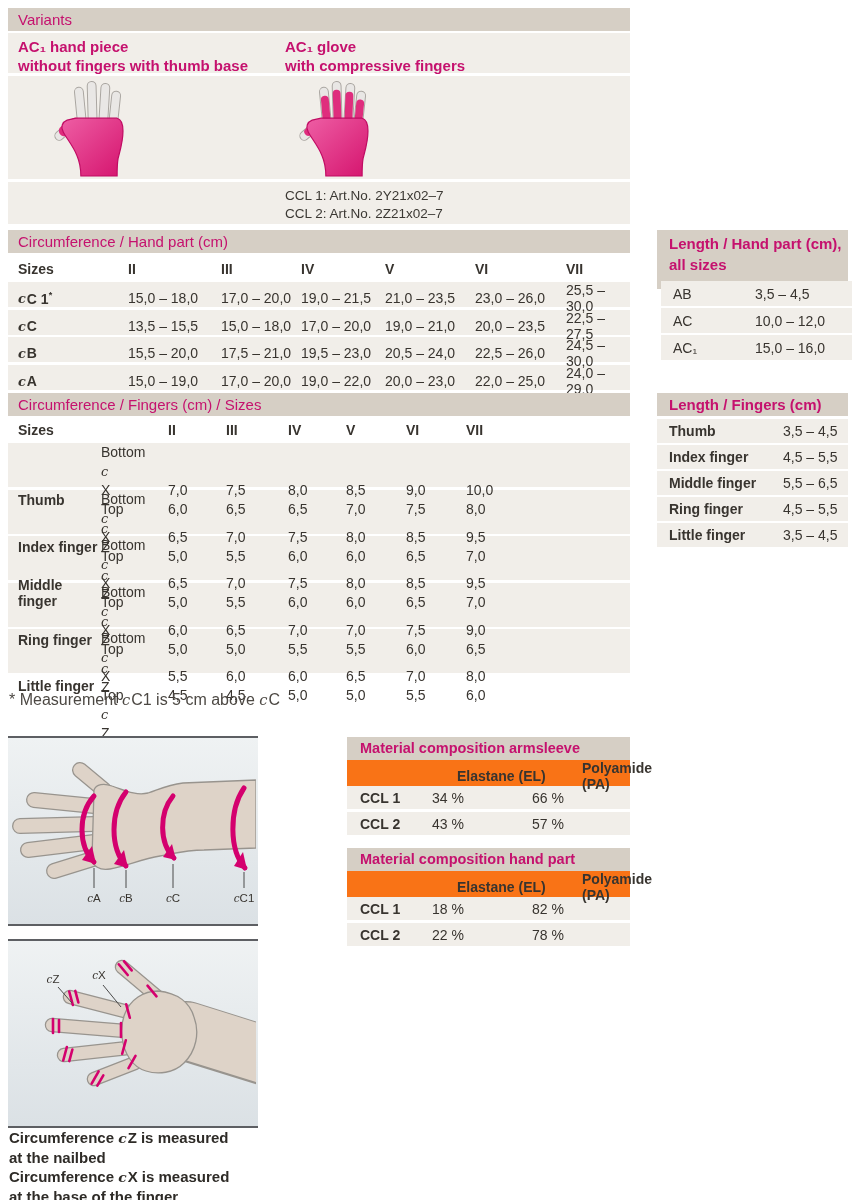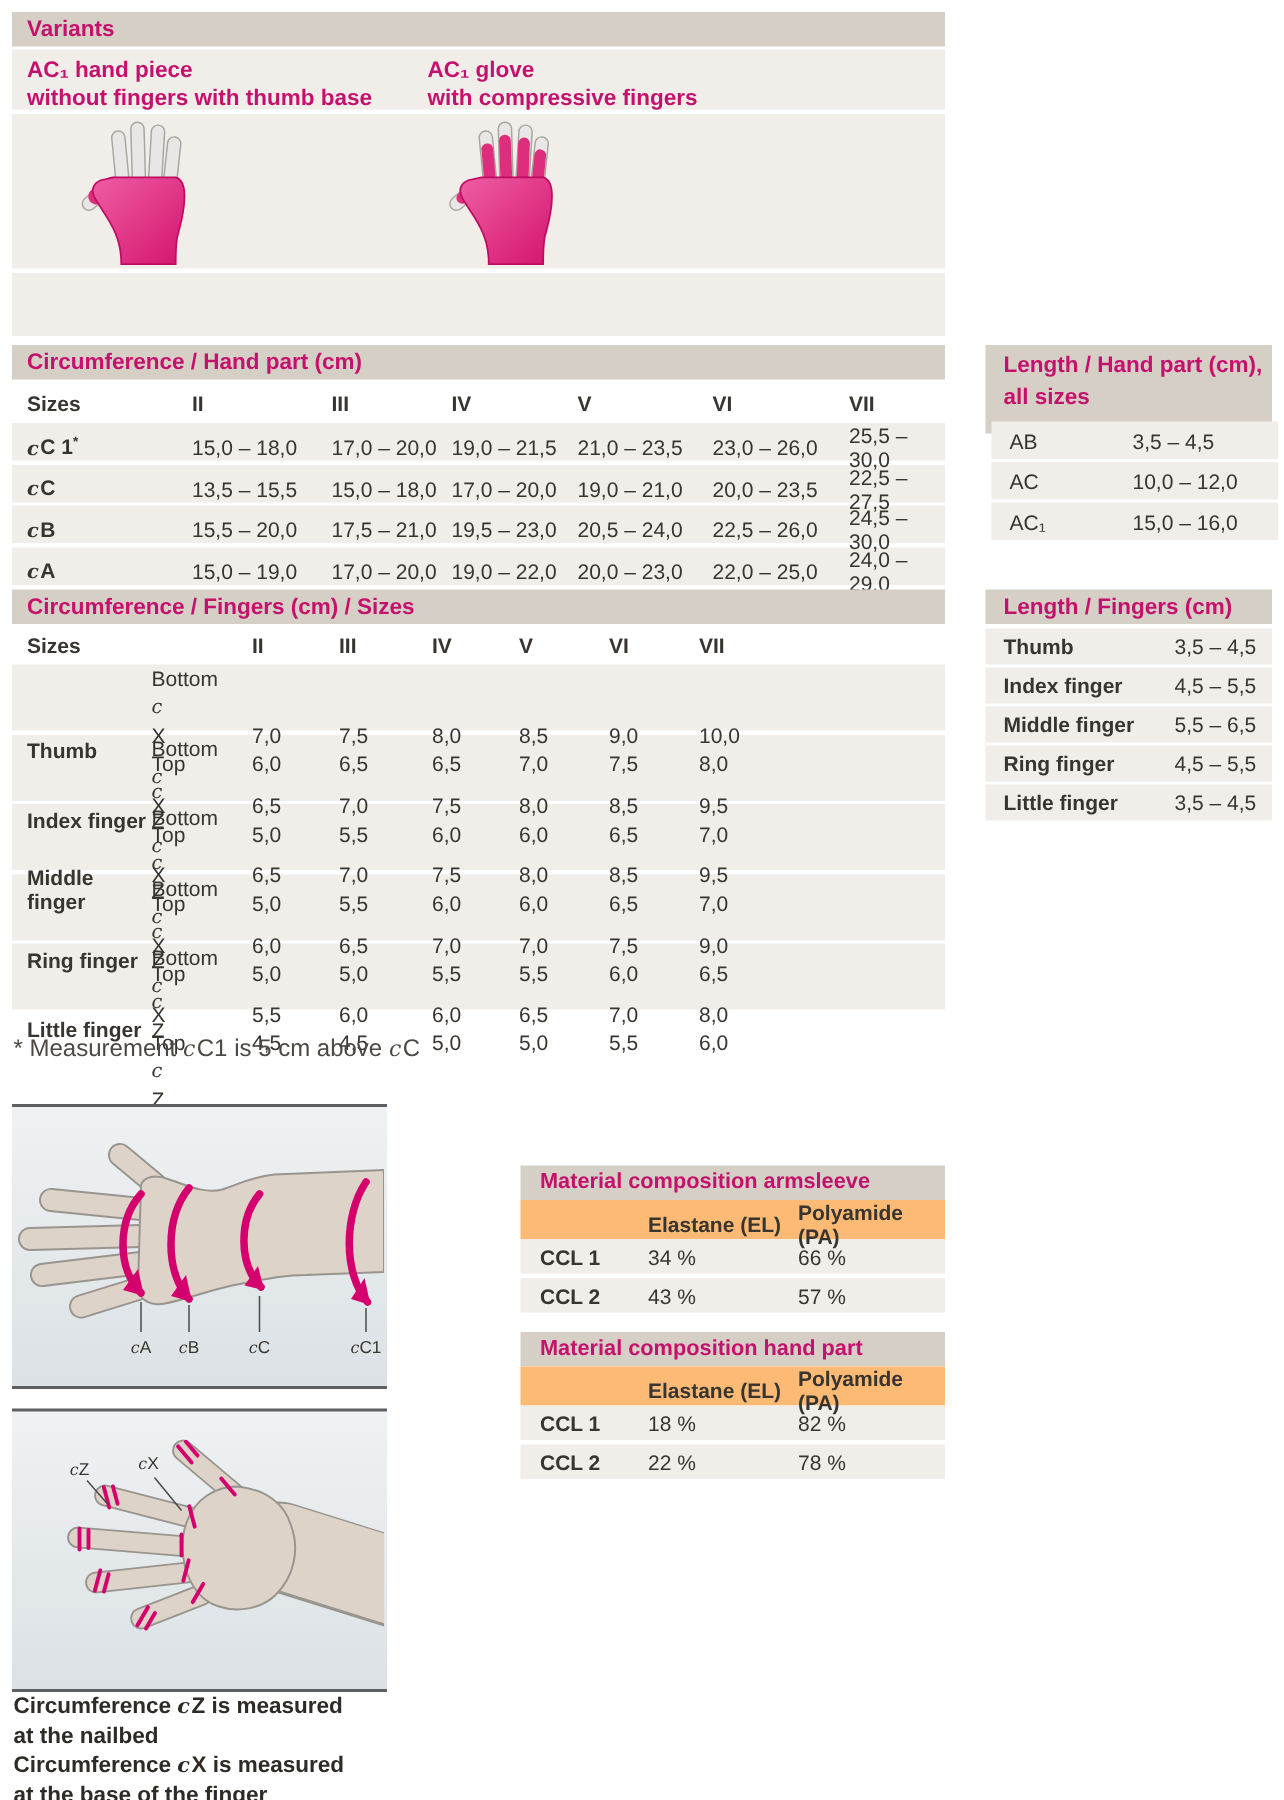--- a/index.html
+++ b/index.html
@@ -11,21 +11,21 @@
     --arrow:#d4006e;
   }
   html,body{margin:0;padding:0;background:#fff;}
   .page{position:relative;width:856px;height:1200px;background:#fff;overflow:hidden;
         font-family:"Liberation Sans","DejaVu Sans",sans-serif;color:var(--ink);}
   .csym{font-family:"DejaVu Serif","Liberation Serif",serif;font-style:italic;font-size:0.92em;padding-right:1px;}
   sup{font-size:9px;}
 
   
   .bar{position:absolute;left:8px;width:622px;height:23px;line-height:23px;background:var(--tan);
-       color:var(--mag);font-weight:bold;font-size:15px;padding-left:10px;box-sizing:border-box;}
+       color:var(--mag);font-weight:normal;font-size:15px;padding-left:10px;box-sizing:border-box;}
   .sidebar-bar{position:absolute;left:657px;width:191px;background:var(--tan);color:var(--mag);
        font-weight:bold;font-size:15px;padding-left:12px;box-sizing:border-box;}
 
   
   .block{position:absolute;left:8px;width:622px;background:var(--beige);box-sizing:border-box;}
   .vtitle{position:absolute;top:4px;color:var(--mag);font-weight:bold;font-size:15px;line-height:19px;}
   .artno{position:absolute;top:5px;font-size:13.5px;line-height:18px;color:#3b3833;}
   .colL{left:10px;} .colR{left:277px;}
   .hand-svg{position:absolute;top:3px;height:98px;width:96px;}
 
@@ -44,24 +44,24 @@
   .side-row{display:grid;align-items:center;box-sizing:border-box;padding-left:12px;
             background:var(--beige);height:25px;margin-bottom:2px;font-size:14px;
             position:relative;width:191px;left:657px;}
   .side-hand .side-row{grid-template-columns:82px 1fr;}
   .side-fing .side-row{grid-template-columns:114px 1fr;height:24px;}
   .side-fing .rowlab{font-weight:bold;}
 
   
   .mat{position:absolute;left:347px;width:283px;}
   .mat .m-bar{background:var(--tan);color:var(--mag);font-weight:bold;font-size:14.5px;
-              height:23px;line-height:23px;padding-left:13px;margin-top:40px;}
+              height:23px;line-height:23px;padding-left:13px;}
   .mat .m-row{display:grid;grid-template-columns:72px 100px 1fr;align-items:center;
               padding-left:13px;font-size:14px;box-sizing:border-box;}
-  .mat .m-head{background:#fdba74;height:26px;font-weight:bold;}
+  .mat .m-head{background:#f97316;height:26px;font-weight:bold;gap:25px;}
   .mat .m-data{background:var(--beige);height:23px;margin-bottom:3px;}
   .mat .m-data .rowlab{font-weight:bold;}
 
   .footnote{position:absolute;left:9px;top:691px;font-size:16px;color:#4c4843;}
 
   .diagram{position:absolute;left:8px;width:250px;border-top:2px solid #5d5f63;border-bottom:2px solid #5d5f63;
            background:linear-gradient(180deg,#eff2f3,#dbe1e5);box-sizing:border-box;}
   .bottom-note{position:absolute;left:9px;top:1128px;font-weight:bold;font-size:15px;line-height:19px;color:#2e2b27;}
 </style>
 </head>
@@ -136,20 +136,24 @@
           <line x1="42" y1="42" x2="41" y2="15"></line>
         <line x1="53" y1="42" x2="54" y2="17"></line>
           <line x1="63" y1="45" x2="65" y2="25"></line>
         <line x1="22" y1="46" x2="12" y2="54"></line>
       </g>
       <path fill="url(#pg2)" stroke="#c00b63" stroke-width="1.2" d="M25,40 L67,40 C71,41 73,46 73,53 C73,64 70,73 68,81 C67,87 67,93 67,99 L30,99 C30,92 29,85 26,78 C22,68 15,60 12,54 C9,49 11,44 16,42 Z"></path>
     </svg>
   </div>
 
   <div class="block" style="top:182px;height:42px;">
+    <div class="artno colR">
+      <span style="display:block">CCL 1: Art.No. 2Y21x02–7</span>
+      <span style="display:block">CCL 2: Art.No. 2Z21x02–7</span>
+    </div>
   </div>
 
   <div class="bar" style="top:230px;">Circumference / Hand part (cm)</div>
   <div class="hand-t" id="hand-table" style="position:absolute;left:8px;top:256px;width:622px;">
       <div class="t-row t-head">
         <div>Sizes</div>
         <div>II</div>
         <div>III</div>
         <div>IV</div>
         <div>V</div>

